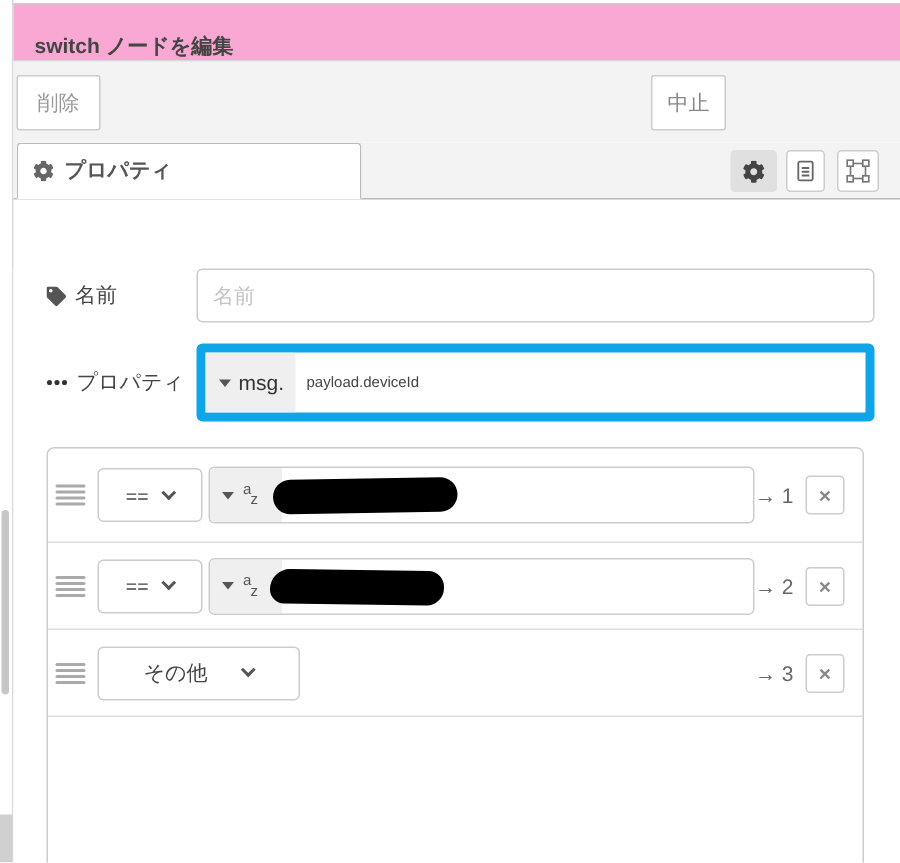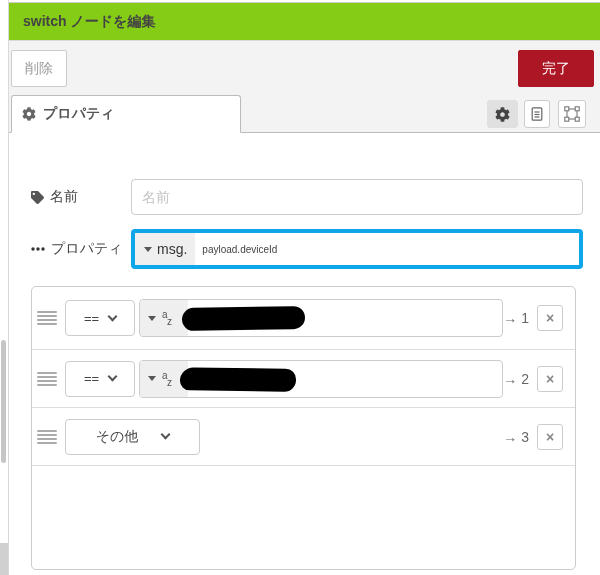--- a/index.html
+++ b/index.html
@@ -10,22 +10,22 @@
   
   .gutter { position:absolute; left:0; top:0; width:8px; height:575px; background:#fff; z-index:5; }
   .scroll-thumb { position:absolute; left:1px; top:340px; width:5px; height:123px;
     background:#c6c6c6; border-radius:3px; }
   .gutter-bottom { position:absolute; left:0; top:543px; width:8px; height:32px; background:#d0d0d0; }
 
   
   .panel { position:absolute; left:8px; top:0; width:592px; height:575px;
     border-left:1px solid #d9d9d9; padding-top:2px; background:#fff; }
 
-  .header { height:39px; background:#84cc16; border-top:1px solid #ccc; border-bottom:1px solid #d9d9d9;
-    display:flex; align-items:center; padding-left:14px; }
+  .header { height:39px; background:#f9a8d4; border-top:1px solid #ccc; border-bottom:1px solid #d9d9d9;
+    display:flex; align-items:flex-end; padding-left:14px; }
   .header-title { font-size:14px; font-weight:bold; color:#444; }
 
   .toolbar { height:54px; background:#f3f3f3; position:relative; }
   .btn { position:absolute; top:9px; height:37px; border:1px solid #ccc; border-radius:2px;
     background:#fff; font-size:14px; color:#999; display:flex; align-items:center; justify-content:center;
     cursor:pointer; }
   .btn-delete { left:2px; width:56px;font-family:Liberation Serif, serif; }
   .btn-cancel { left:425px; width:50px; color:#888; }
   .btn-done { left:509px; width:76px; background:#AD1625; border-color:#AD1625; color:#fff; }
 
@@ -46,21 +46,21 @@
   .main { padding:0 17px 0 22px; background:#fff; }
 
   .form-row { display:flex; align-items:center; }
   .row-name { margin-top:46px; }
   .row-prop { margin-top:14px; }
   .form-label { width:100px; display:flex; align-items:center; gap:6px; font-size:14px; color:#444; }
   .text-input { flex:1; height:36px; border:1px solid #ccc; border-radius:4px; font-size:14px;
     color:#444; padding:0 10px; font-family:"Liberation Sans",sans-serif; outline:none; }
   .text-input::placeholder { color:#c4c4c4; }
 
-  .typed-input { flex:1; height:40px; border:4px solid #0ea5e9; border-radius:4px; display:flex;
+  .typed-input { flex:1; height:52px; border:6px solid #0ea5e9; border-radius:4px; display:flex;
     align-items:stretch; overflow:hidden; background:#fff; }
   .ti-prefix { background:#efefef; display:flex; align-items:center; gap:5px; padding:0 8px 0 9px;
     font-size:14px; color:#333; }
   .ti-value { flex:1; display:flex; align-items:center; padding-left:7px; font-size:10px; color:#444; }
 
   .caret-down { width:0; height:0; border-left:4px solid transparent; border-right:4px solid transparent;
     border-top:5px solid #555; }
 
   .rules-box { margin-top:17px; width:545px; height:284px; border:1px solid #ccc; border-radius:5px;
     background:#fff; display:flex; flex-direction:column; overflow:hidden; }
@@ -112,21 +112,21 @@
 </div>
 
 <div class="panel">
 
   <div class="header">
     <span class="header-title">switch ノードを編集</span>
   </div>
 
   <div class="toolbar">
     <button class="btn btn-delete">削除</button>
-    <button class="btn btn-done">完了</button>
+    <button class="btn btn-cancel">中止</button>
   </div>
 
   <div class="tabbar">
     <div class="tabbar-line"></div>
     <div class="tab">
       <span>
         <svg class="svg-ic" width="14" height="14" viewBox="0 0 512 512">
             <path fill="#666" d="M487.4 315.7l-42.6-24.6c4.3-23.2 4.3-47 0-70.2l42.6-24.6c4.9-2.8 7.1-8.6 5.5-14-11.1-35.6-30-67.8-54.7-94.6-3.8-4.1-10-5.1-14.8-2.3L380.8 110c-17.9-15.4-38.5-27.3-60.8-35.1V25.8c0-5.6-3.9-10.5-9.4-11.7-36.7-8.2-74.3-7.8-109.2 0-5.5 1.2-9.4 6.1-9.4 11.7V75c-22.2 7.9-42.8 19.8-60.8 35.1L88.7 85.5c-4.9-2.8-11-1.9-14.8 2.3-24.7 26.7-43.6 58.9-54.7 94.6-1.7 5.4.6 11.2 5.5 14L67.3 221c-4.3 23.2-4.3 47 0 70.2l-42.6 24.6c-4.9 2.8-7.1 8.6-5.5 14 11.1 35.6 30 67.8 54.7 94.6 3.8 4.1 10 5.1 14.8 2.3l42.6-24.6c17.9 15.4 38.5 27.3 60.8 35.1v49.2c0 5.6 3.9 10.5 9.4 11.7 36.7 8.2 74.3 7.8 109.2 0 5.5-1.2 9.4-6.1 9.4-11.7v-49.2c22.2-7.9 42.8-19.8 60.8-35.1l42.6 24.6c4.9 2.8 11 1.9 14.8-2.3 24.7-26.7 43.6-58.9 54.7-94.6 1.7-5.4-.6-11.2-5.5-14zM256 336c-44.1 0-80-35.9-80-80s35.9-80 80-80 80 35.9 80 80-35.9 80-80 80z"></path>
           </svg>
       </span>

